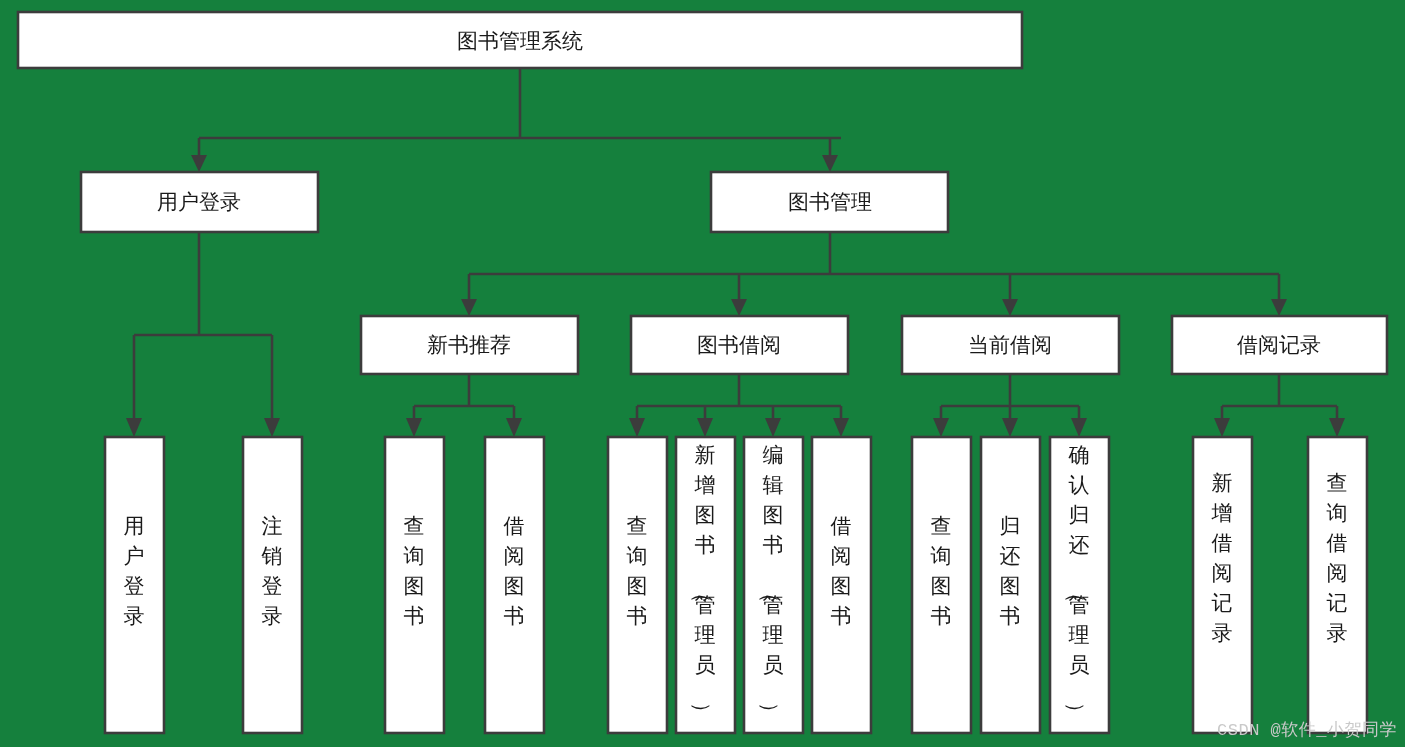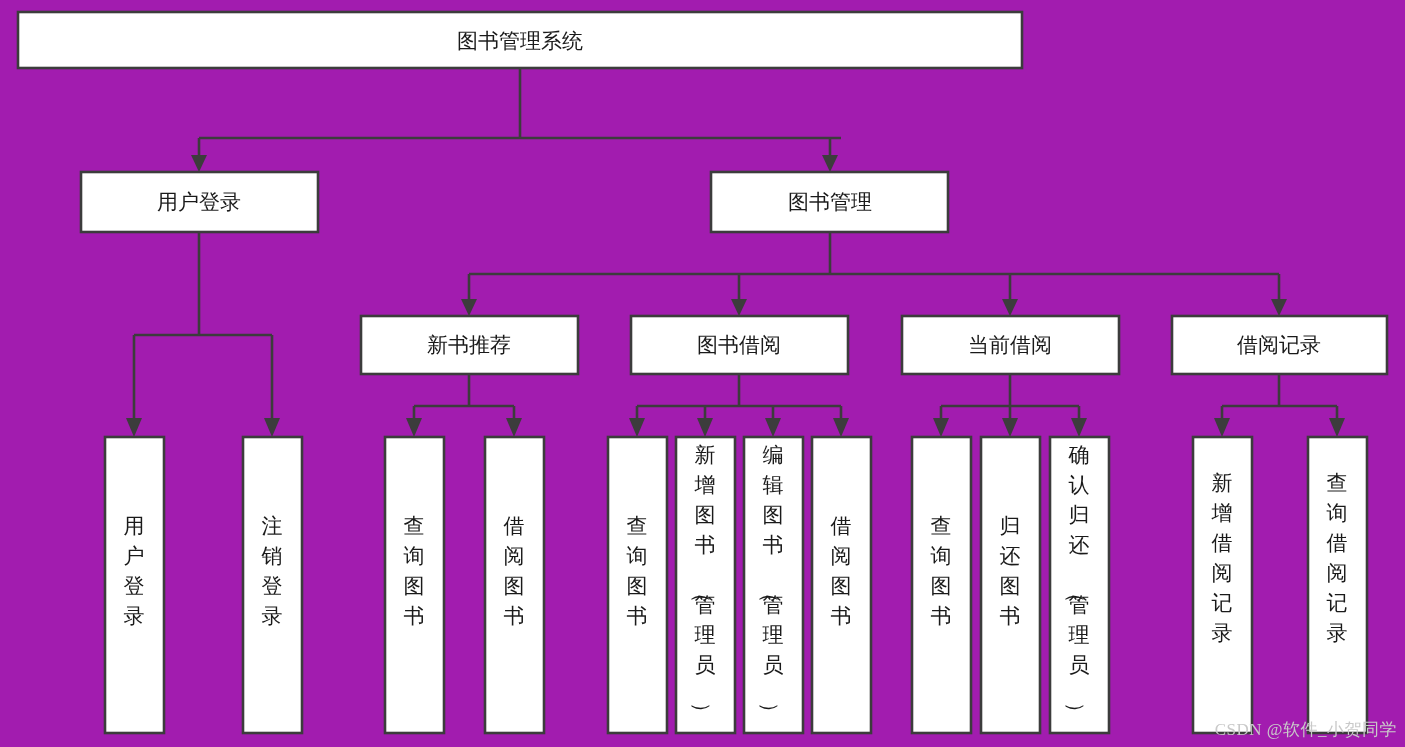--- a/index.html
+++ b/index.html
@@ -11,21 +11,21 @@
   body {
     width: 1405px;
     height: 747px;
     font-family: "DejaVu Sans", "Liberation Sans", sans-serif;
     overflow: hidden;
   }
   #diagram-root {
     position: relative;
     width: 1405px;
     height: 747px;
-    background: #a21caf;
+    background: #15803d;
   }
   svg.diagram-canvas {
     position: absolute;
     top: 0;
     left: 0;
     width: 1405px;
     height: 747px;
     display: block;
   }
   .node-box {
@@ -53,21 +53,21 @@
   .node-label-vertical {
     fill: #1a1a1a;
     font-family: "DejaVu Sans", "Liberation Sans", sans-serif;
     font-size: 21px;
     text-anchor: middle;
   }
   .watermark {
     position: absolute;
     right: 8px;
     bottom: 6px;
-    font-family: Liberation Serif, serif;
+    font-family: Liberation Mono, monospace;
     font-size: 17px;
     color: #c9c9c9;
     letter-spacing: 0.5px;
     white-space: nowrap;
     user-select: none;
   }
 </style>
 </head>
 <body>
 

